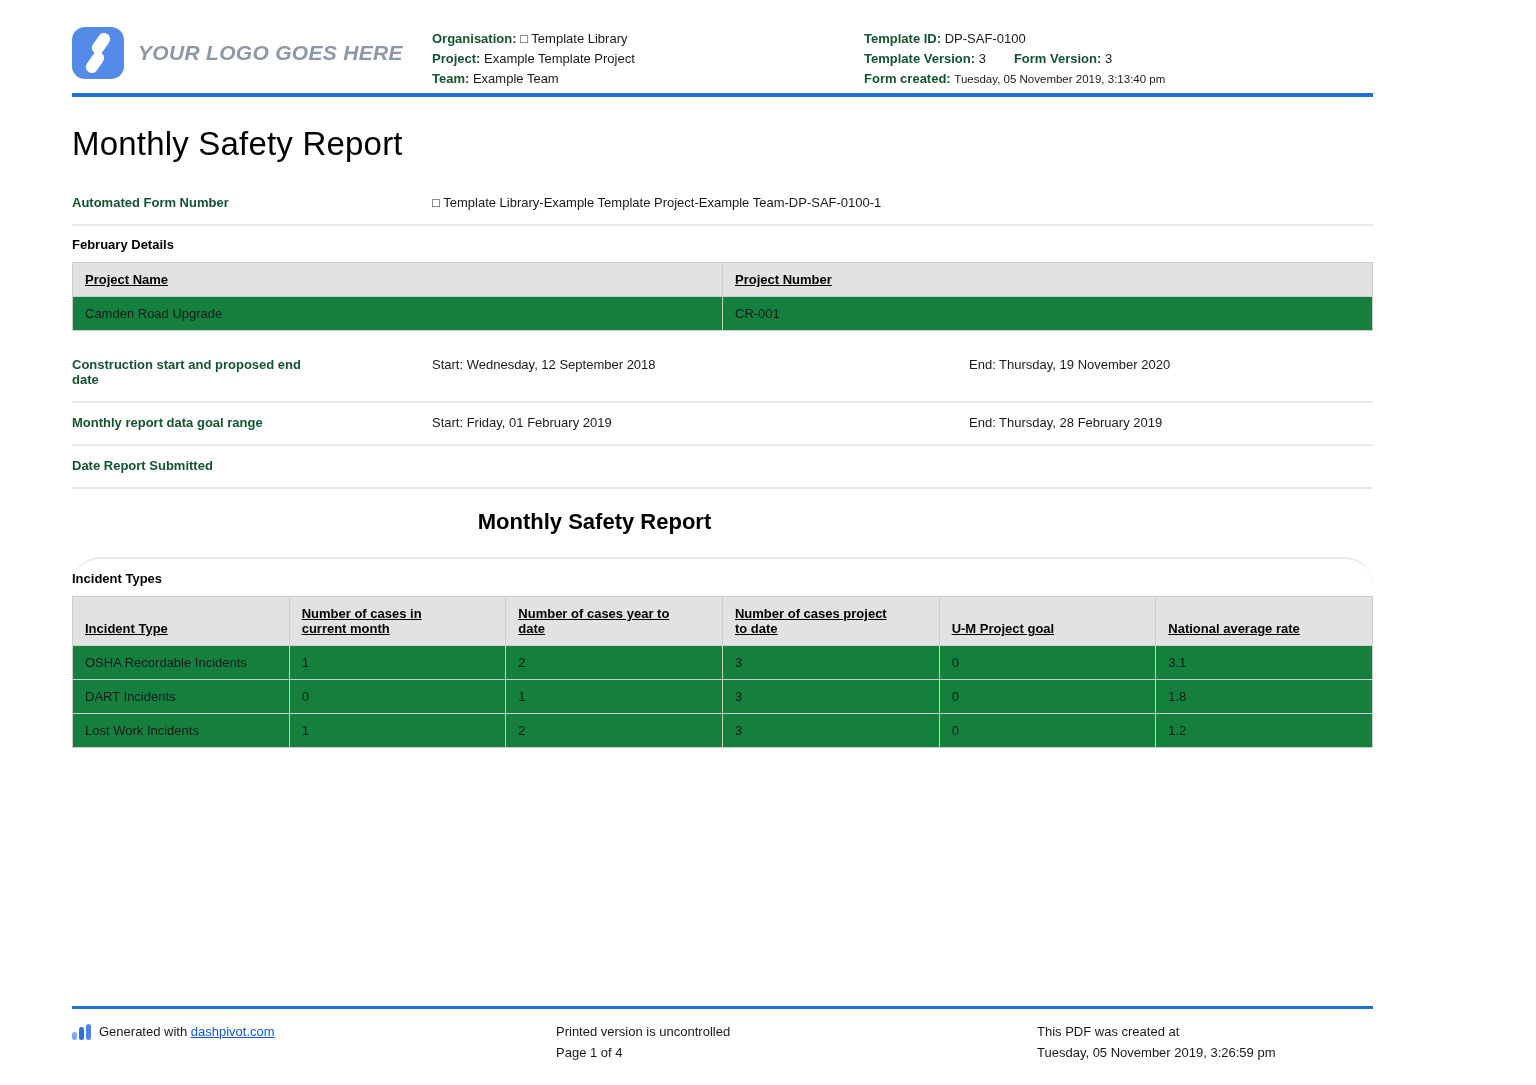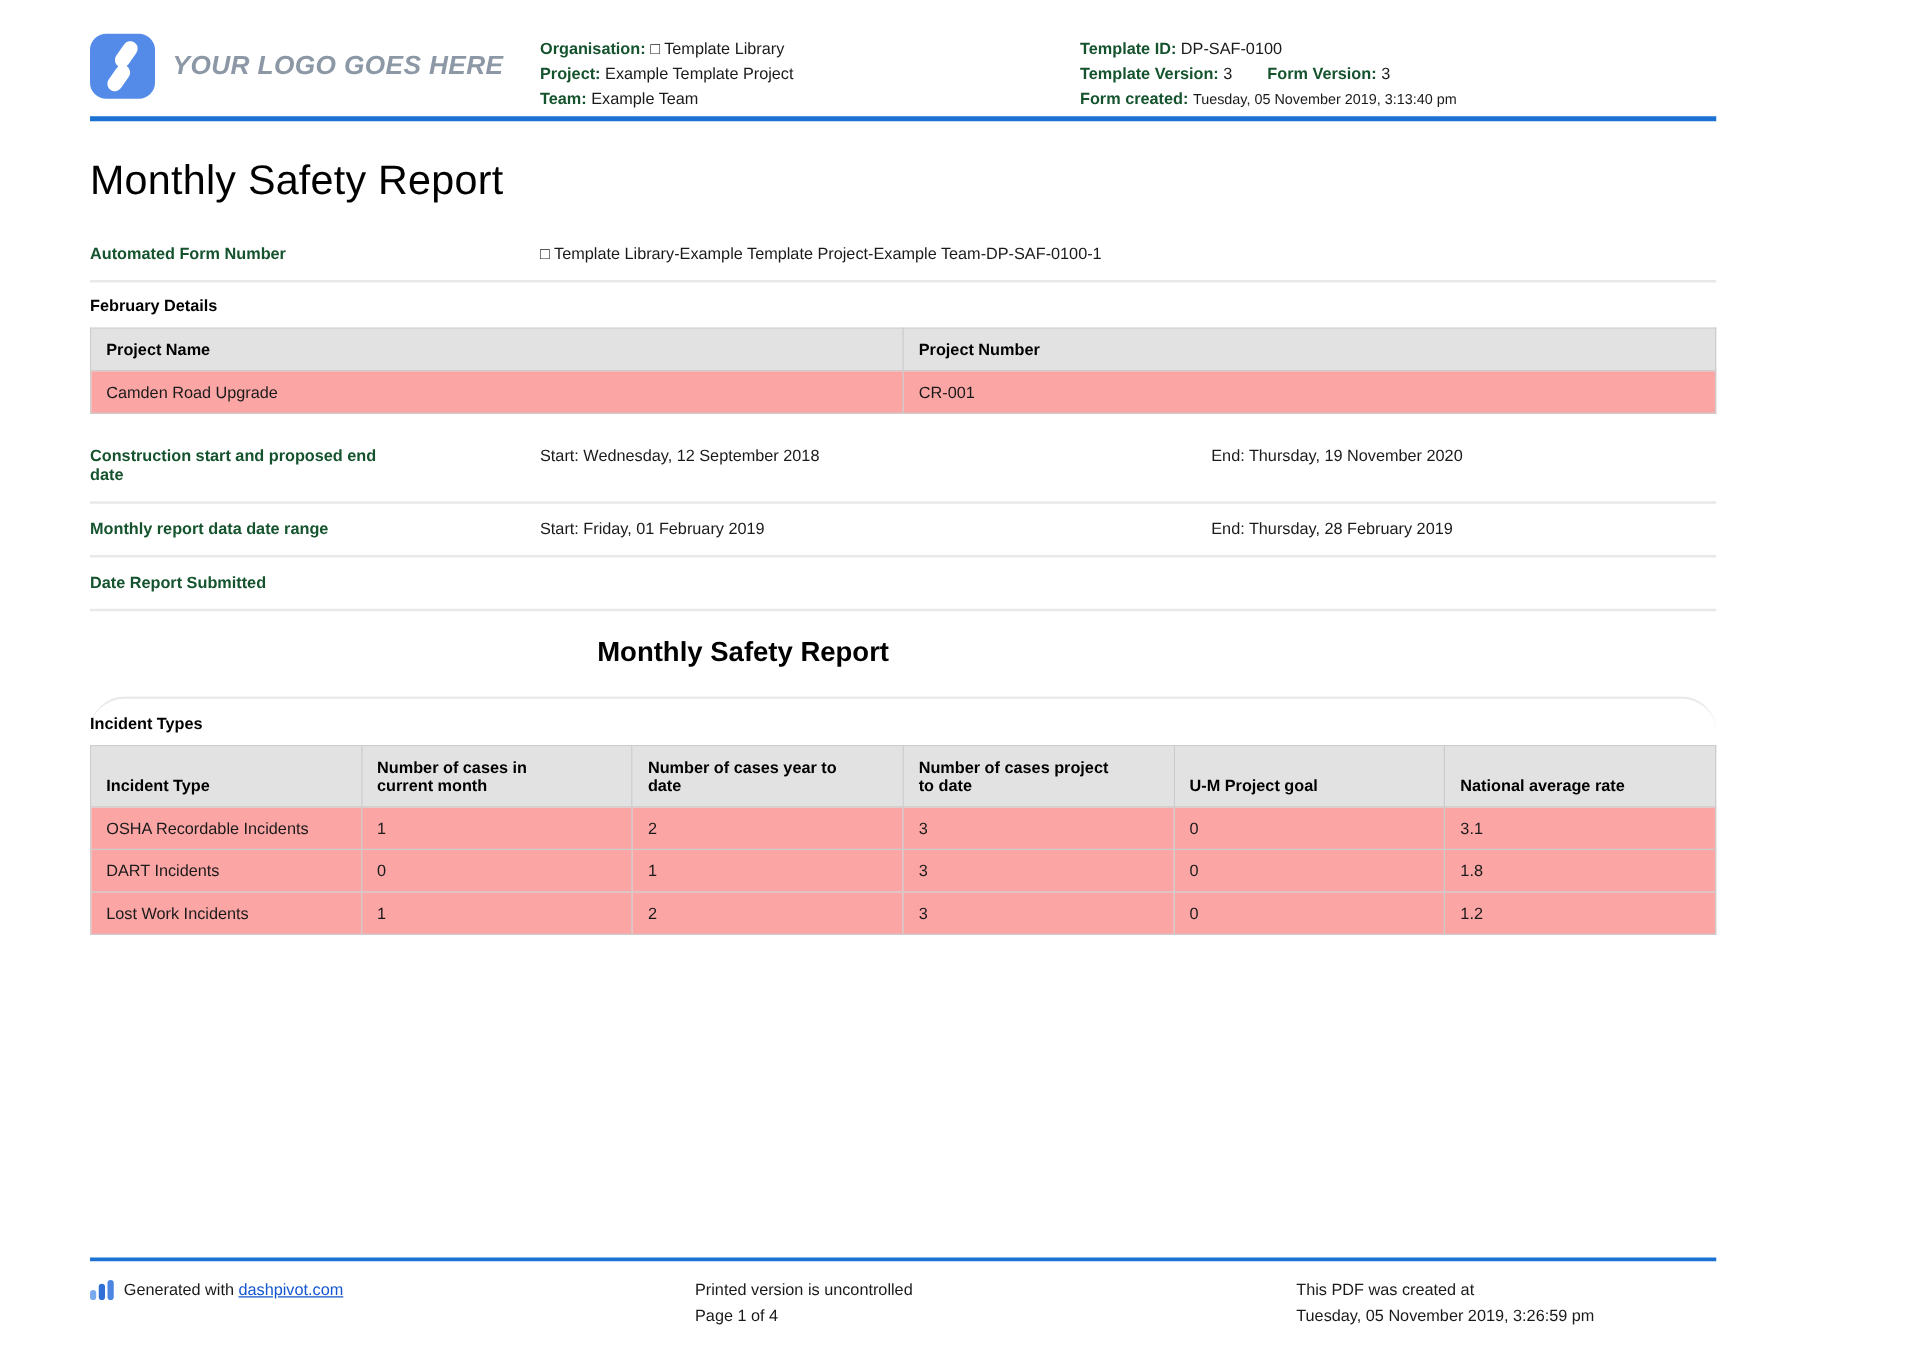--- a/index.html
+++ b/index.html
@@ -35,22 +35,22 @@
   .row { display:grid; grid-template-columns:360px 1fr; padding:12px 0 14px 0; }
   .row3 { display:grid; grid-template-columns:360px 537px 1fr; padding:12px 0 14px 0; }
   .sep-b { border-bottom:2px solid #e9e9e9; }
   .row .lbl, .row3 .lbl { padding-right:48px; white-space:pre-line; }
 
   .section { padding-top:11px; }
   .section-label { font-weight:bold; color:#000; margin-bottom:10px; }
 
   table { width:100%; border-collapse:collapse; table-layout:fixed; }
   th,td { border:1px solid #cccccc; text-align:left; padding:9px 12px; font-size:13px; }
-  th { background:#e2e2e2; font-weight:bold; color:#000; vertical-align:bottom; white-space:pre-line; }
-  td { background:#fca5a5; color:#1a1a1a; }
+  th { background:#e2e2e2; font-weight:bold; color:#000; vertical-align:bottom; white-space:pre-line;text-decoration:underline; }
+  td { background:#15803d; color:#1a1a1a; }
   .project-table { margin-bottom:14px; }
   .project-table th, .project-table td { width:50%; }
   .incident-table th, .incident-table td { width:16.66%; }
 
   .centered-title {
     width:1045px; text-align:center; font-weight:bold; font-size:22px; color:#000;
     margin:20px 0 22px 0;
   }
   .incident-section { border-top:2px solid #e9e9e9; padding-top:12px;border-radius:28px; }
 
@@ -123,21 +123,21 @@
   </div>
 
   <div class="row3 sep-b">
     <span class="lbl">Construction start and proposed end
 date</span>
     <span>Start: Wednesday, 12 September 2018</span>
     <span>End: Thursday, 19 November 2020</span>
   </div>
 
   <div class="row3 sep-b">
-    <span class="lbl">Monthly report data date range</span>
+    <span class="lbl">Monthly report data goal range</span>
     <span>Start: Friday, 01 February 2019</span>
     <span>End: Thursday, 28 February 2019</span>
   </div>
 
   <div class="row3 sep-b">
     <span class="lbl">Date Report Submitted</span>
     <span></span>
   </div>
 
   <div class="centered-title">Monthly Safety Report</div>

